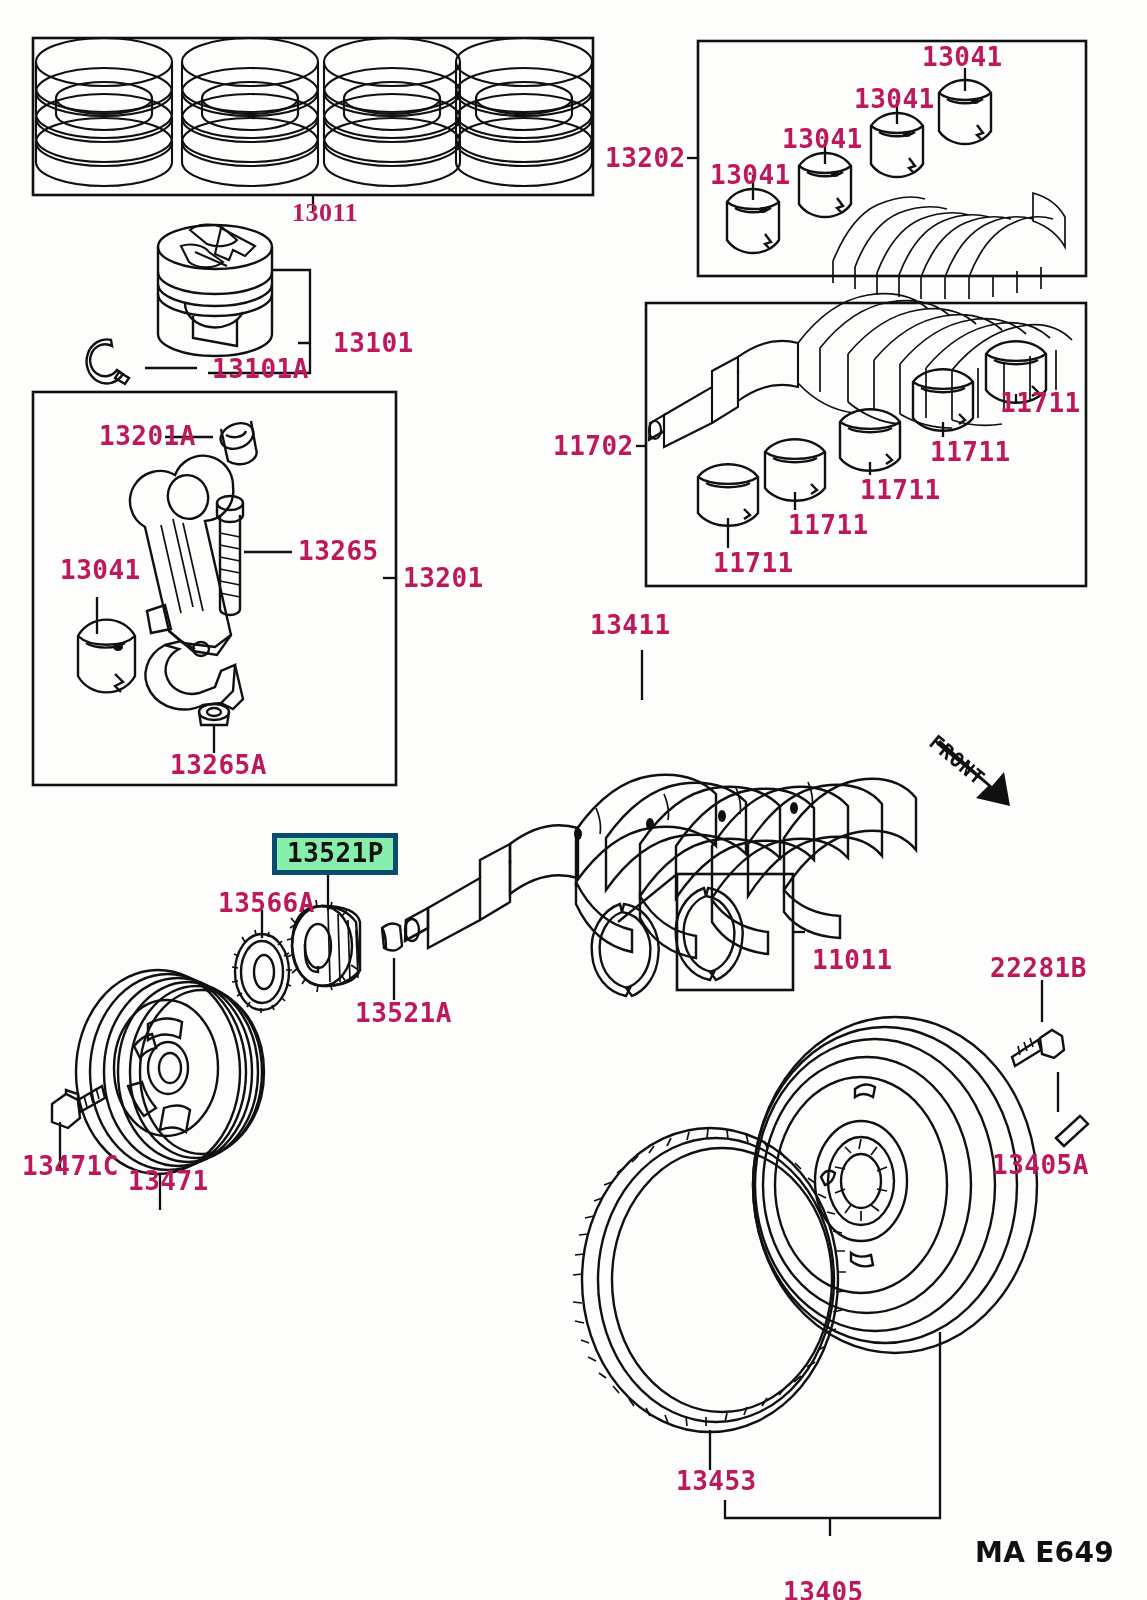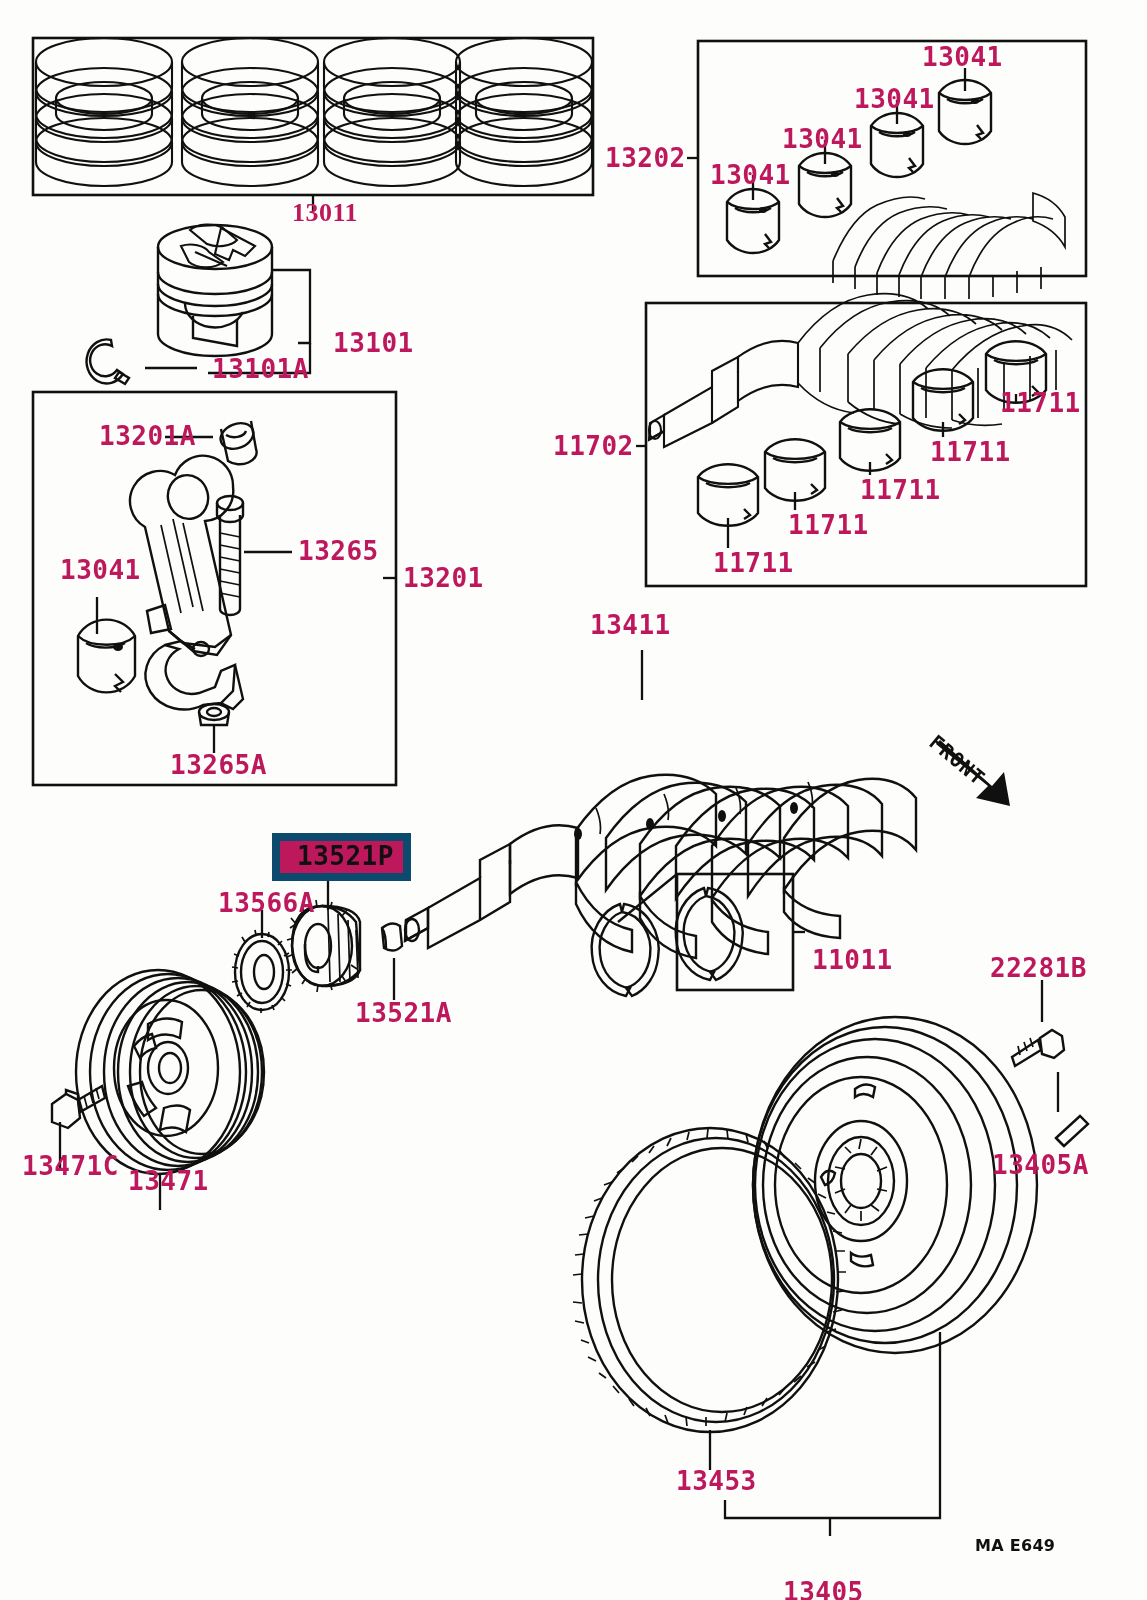--- a/index.html
+++ b/index.html
@@ -27,38 +27,38 @@
     font-family: "DejaVu Sans Mono", monospace;
     font-size: 26px;
     font-weight: 700;
     color: #be185d;
     letter-spacing: 0.5px;
     white-space: nowrap;
     line-height: 1;
   }
   .hl {
     position: absolute;
-    border: 8px solid #0c4a6e;
-    background: #be185d;
-    padding: 2px 9px 4px 17px;
+    border: 5px solid #0c4a6e;
+    background: #86efac;
+    padding: 2px 9px 4px 10px;
     box-sizing: border-box;
     line-height: 1;
   }
   .hl span {
     font-family: "DejaVu Sans Mono", monospace;
     font-size: 26px;
     font-weight: 700;
     color: #101010;
     letter-spacing: 0.5px;
     white-space: nowrap;
   }
   .footer {
     position: absolute;
     font-family: "DejaVu Sans", sans-serif;
-    font-size: 16px;
+    font-size: 28px;
     font-weight: 700;
     color: #101010;
     letter-spacing: 0.3px;
     white-space: nowrap;
   }
   .frontlbl {
     position: absolute;
     font-family: "DejaVu Sans Mono", monospace;
     font-size: 20px;
     font-weight: 700;

